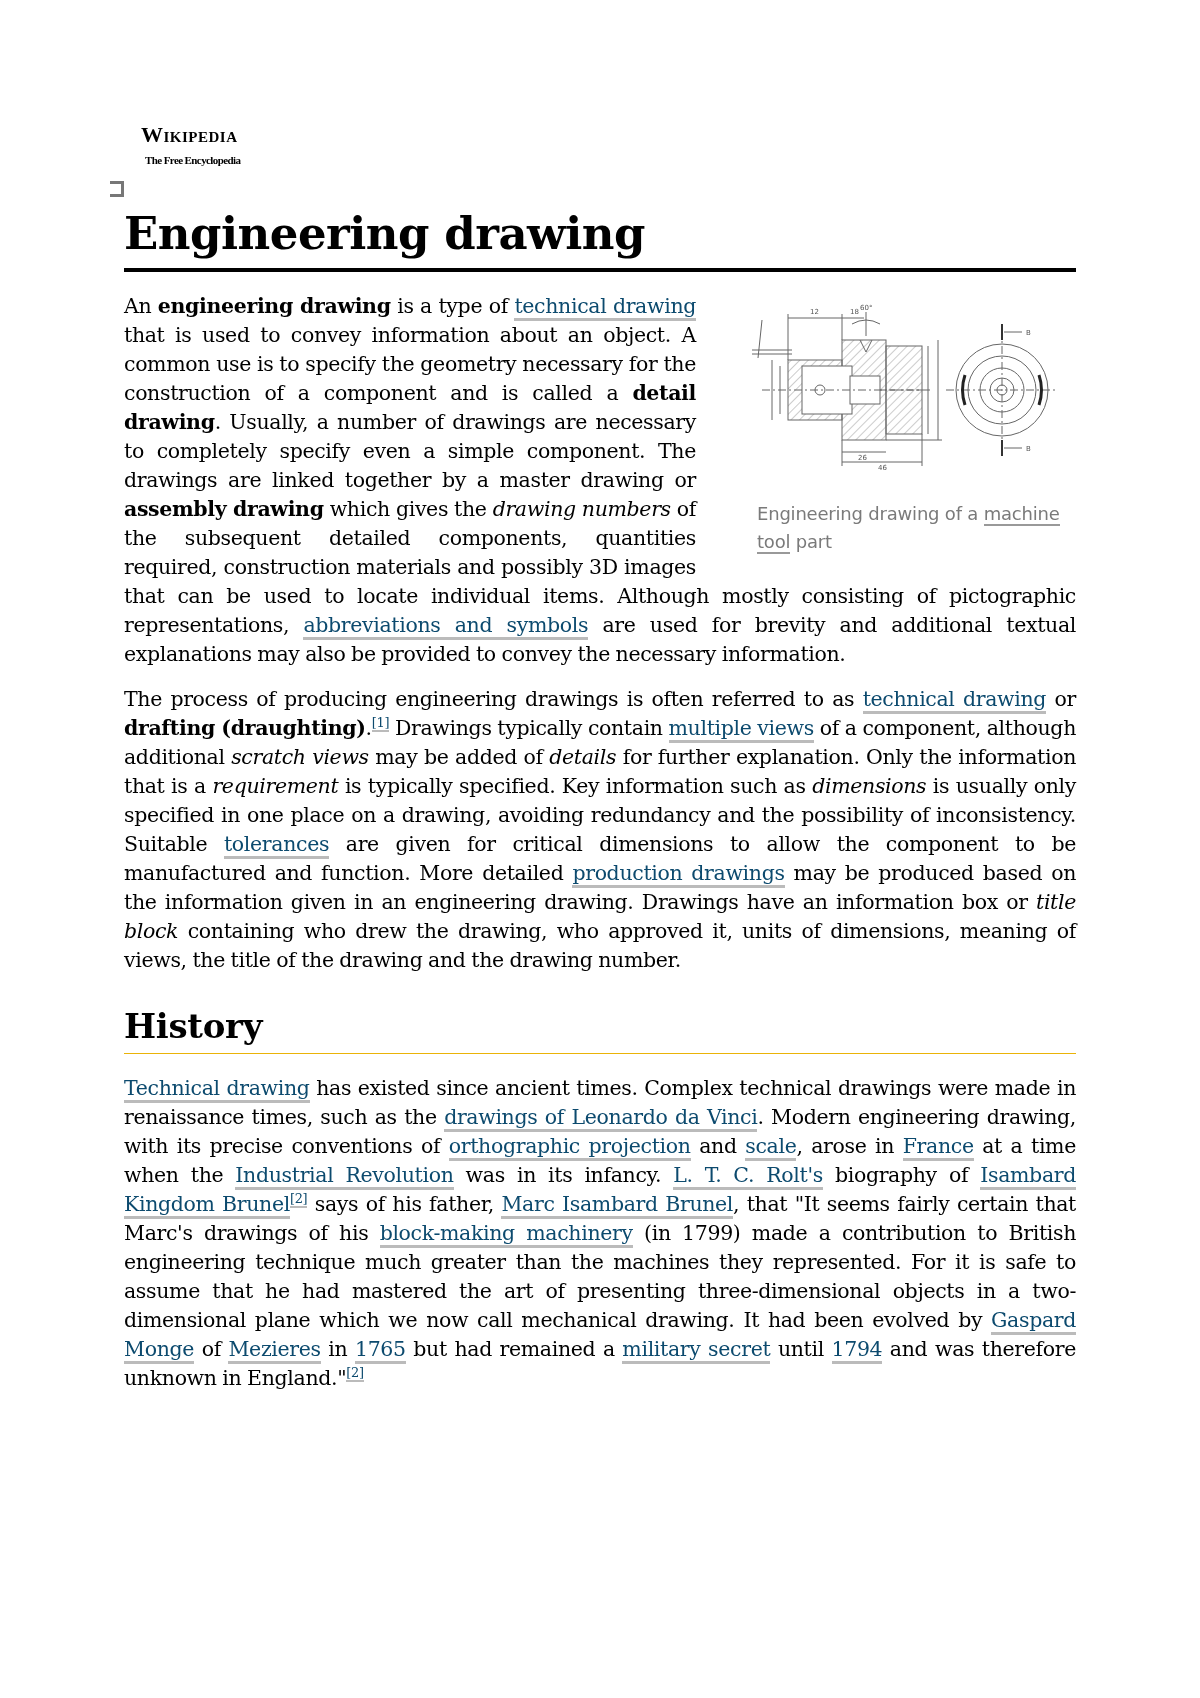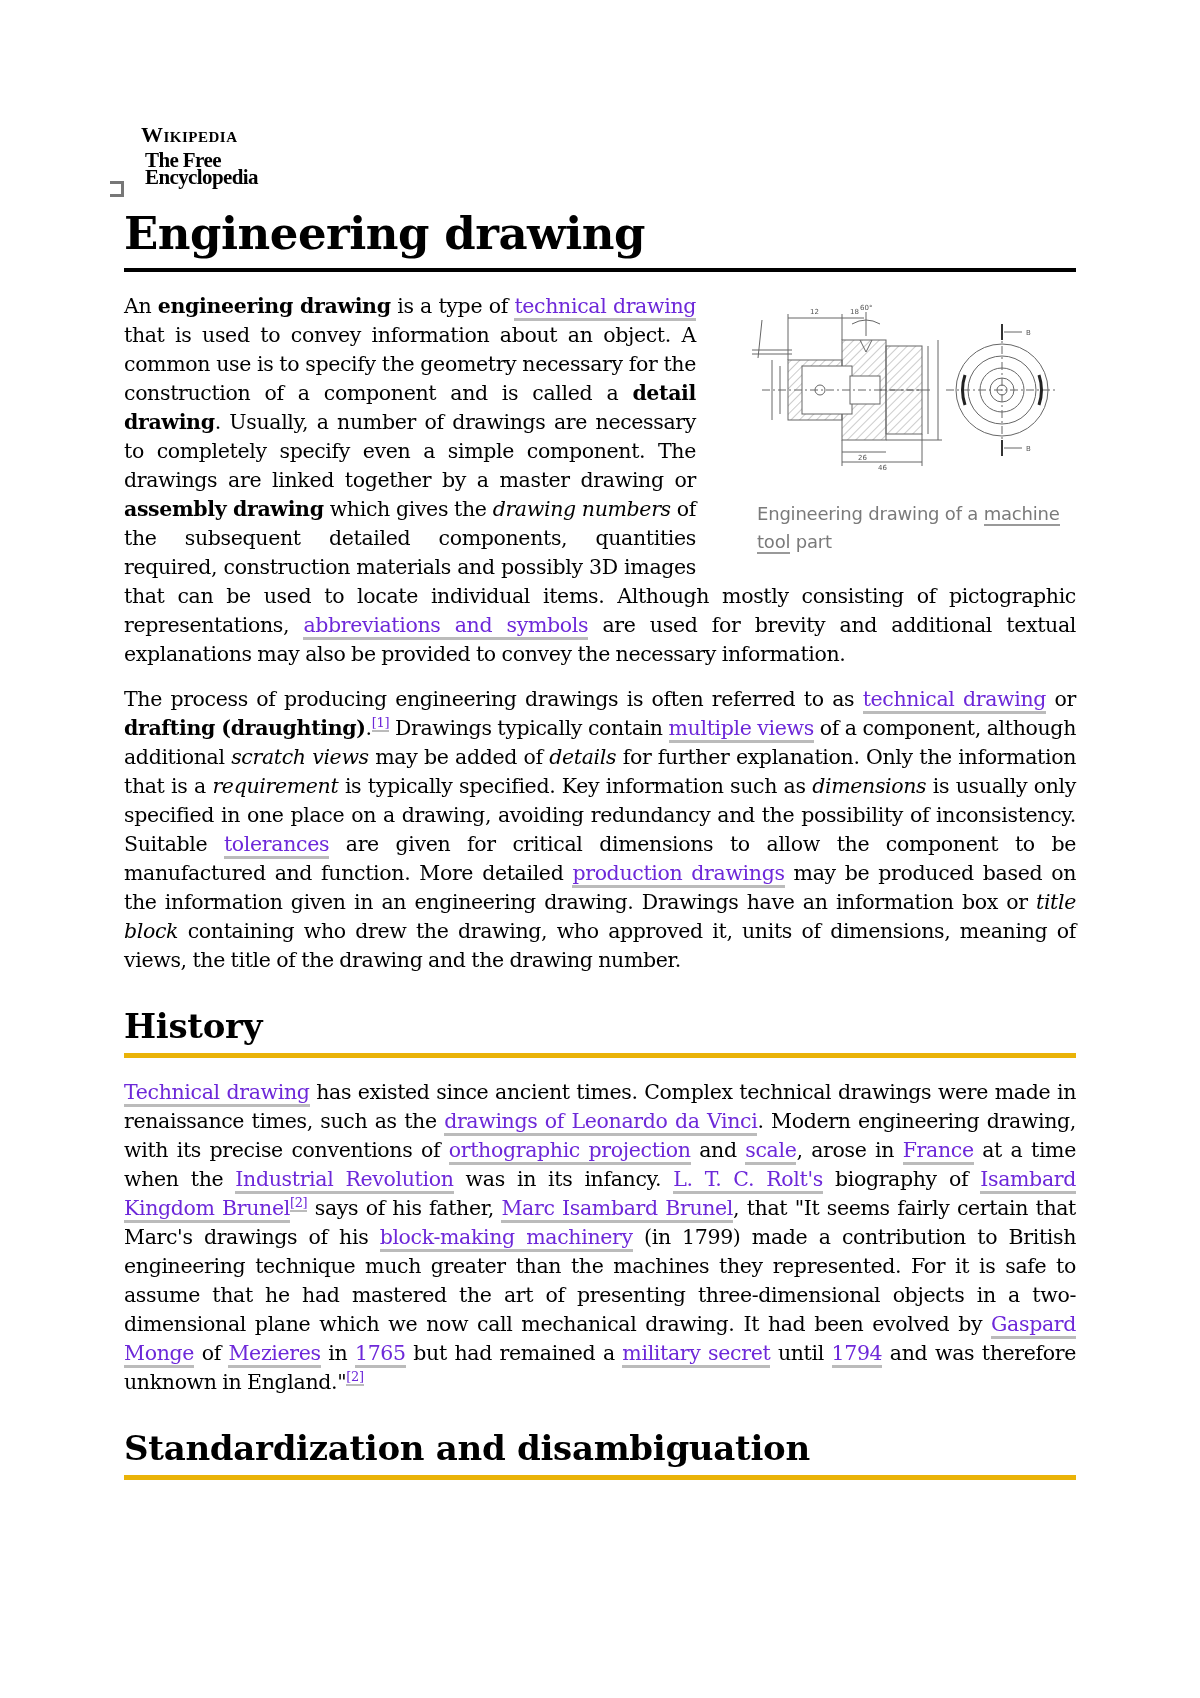--- a/index.html
+++ b/index.html
@@ -7,45 +7,45 @@
     width: 1200px; height: 1698px; position: relative; overflow: hidden;
     font-family: "DejaVu Serif", "Liberation Serif", serif;
     color: #000;
   }
   .logo { position: absolute; left: 141px; top: 118px; width: 190px; }
   .logo-word {
     font-family: "Liberation Serif", serif; font-size: 22px; font-weight: bold;
     letter-spacing: 0.5px; line-height: 34px; font-variant: small-caps;
   }
   .logo-tag {
-    font-family: "Liberation Serif", serif; font-size: 21px; font-weight: bold;
+    font-family: "Liberation Serif", serif; font-size: 11px; font-weight: bold;
     letter-spacing: -0.6px; line-height: 17px; margin-left: 4px;
   }
   .bracket {
     position: absolute; left: 110px; top: 181px; width: 14px; height: 16px;
     border-top: 3px solid #777; border-right: 3px solid #777; border-bottom: 3px solid #777;
     box-sizing: border-box;
   }
   .content { position: absolute; left: 124px; top: 200px; width: 952px; }
   h1 {
     font-family: "DejaVu Serif", serif; font-weight: bold; font-size: 45px;
     margin: 6px 0 0 0; padding-bottom: 6px; line-height: 56px;
     border-bottom: 4px solid #000; letter-spacing: -0.5px;
   }
   h2 {
     font-family: "DejaVu Serif", serif; font-weight: bold; font-size: 34px;
     margin: 30px 0 0 0; padding-bottom: 6px; line-height: 42px;
-    border-bottom: 5px solid #eab308; letter-spacing: -0.3px;
+    border-bottom: 1px solid #eab308; letter-spacing: -0.3px;
   }
   p {
     font-size: 20.5px; line-height: 29px; text-align: justify; margin: 16px 0 0 0;
     letter-spacing: -0.35px; word-spacing: -0.5px;
   }
   p.first { margin-top: 20px; }
-  a { color: #6d28d9; text-decoration: none; border-bottom: 3px solid #bbbbbb; padding-bottom: 0px; }
+  a { color: #0c4a6e; text-decoration: none; border-bottom: 3px solid #bbbbbb; padding-bottom: 0px; }
   sup { font-size: 13px; line-height: 0; vertical-align: 8px; }
   sup a { border-bottom: 2px solid #bbbbbb; }
   .figure { float: right; width: 344px; margin: 28px 0 12px 36px; }
   .figure svg { display: block; width: 330px; height: 170px; margin-left: 0px; }
   .caption {
     font-family: "DejaVu Sans", sans-serif; font-size: 18px; line-height: 28px;
     color: #7a7a7a; margin-top: 30px; padding-left: 6px; text-align: left; letter-spacing: -0.2px; margin-left: 19px;
   }
   .caption a { color: #7a7a7a; border-bottom: 2px solid #999; }
 </style>
@@ -131,14 +131,13 @@
   </div>
 
   <p class="first"><span>An </span><b>engineering drawing</b><span> is a type of </span><a>technical drawing</a><span> that is used to convey information about an object. A common use is to specify the geometry necessary for the construction of a component and is called a </span><b>detail drawing</b><span>. Usually, a number of drawings are necessary to completely specify even a simple component. The drawings are linked together by a master drawing or </span><b>assembly drawing</b><span> which gives the </span><i>drawing numbers</i><span> of the subsequent detailed components, quantities required, construction materials and possibly 3D images that can be used to locate individual items. Although mostly consisting of pictographic representations, </span><a>abbreviations and symbols</a><span> are used for brevity and additional textual explanations may also be provided to convey the necessary information.</span></p>
 
   <p><span>The process of producing engineering drawings is often referred to as </span><a>technical drawing</a><span> or </span><b>drafting (draughting)</b><span>.</span><sup><a>[1]</a></sup><span> Drawings typically contain </span><a>multiple views</a><span> of a component, although additional </span><i>scratch views</i><span> may be added of </span><i>details</i><span> for further explanation. Only the information that is a </span><i>requirement</i><span> is typically specified. Key information such as </span><i>dimensions</i><span> is usually only specified in one place on a drawing, avoiding redundancy and the possibility of inconsistency. Suitable </span><a>tolerances</a><span> are given for critical dimensions to allow the component to be manufactured and function. More detailed </span><a>production drawings</a><span> may be produced based on the information given in an engineering drawing. Drawings have an information box or </span><i>title block</i><span> containing who drew the drawing, who approved it, units of dimensions, meaning of views, the title of the drawing and the drawing number.</span></p>
 
   <h2>History</h2>
 
   <p class="first"><a>Technical drawing</a><span> has existed since ancient times. Complex technical drawings were made in renaissance times, such as the </span><a>drawings of Leonardo da Vinci</a><span>. Modern engineering drawing, with its precise conventions of </span><a>orthographic projection</a><span> and </span><a>scale</a><span>, arose in </span><a>France</a><span> at a time when the </span><a>Industrial Revolution</a><span> was in its infancy. </span><a>L. T. C. Rolt's</a><span> biography of </span><a>Isambard Kingdom Brunel</a><sup><a>[2]</a></sup><span> says of his father, </span><a>Marc Isambard Brunel</a><span>, that "It seems fairly certain that Marc's drawings of his </span><a>block-making machinery</a><span> (in 1799) made a contribution to British engineering technique much greater than the machines they represented. For it is safe to assume that he had mastered the art of presenting three-dimensional objects in a two-dimensional plane which we now call mechanical drawing. It had been evolved by </span><a>Gaspard Monge</a><span> of </span><a>Mezieres</a><span> in </span><a>1765</a><span> but had remained a </span><a>military secret</a><span> until </span><a>1794</a><span> and was therefore unknown in England."</span><sup><a>[2]</a></sup></p>
 
-  <h2>Standardization and disambiguation</h2>
 </div>
 
 </body></html>

